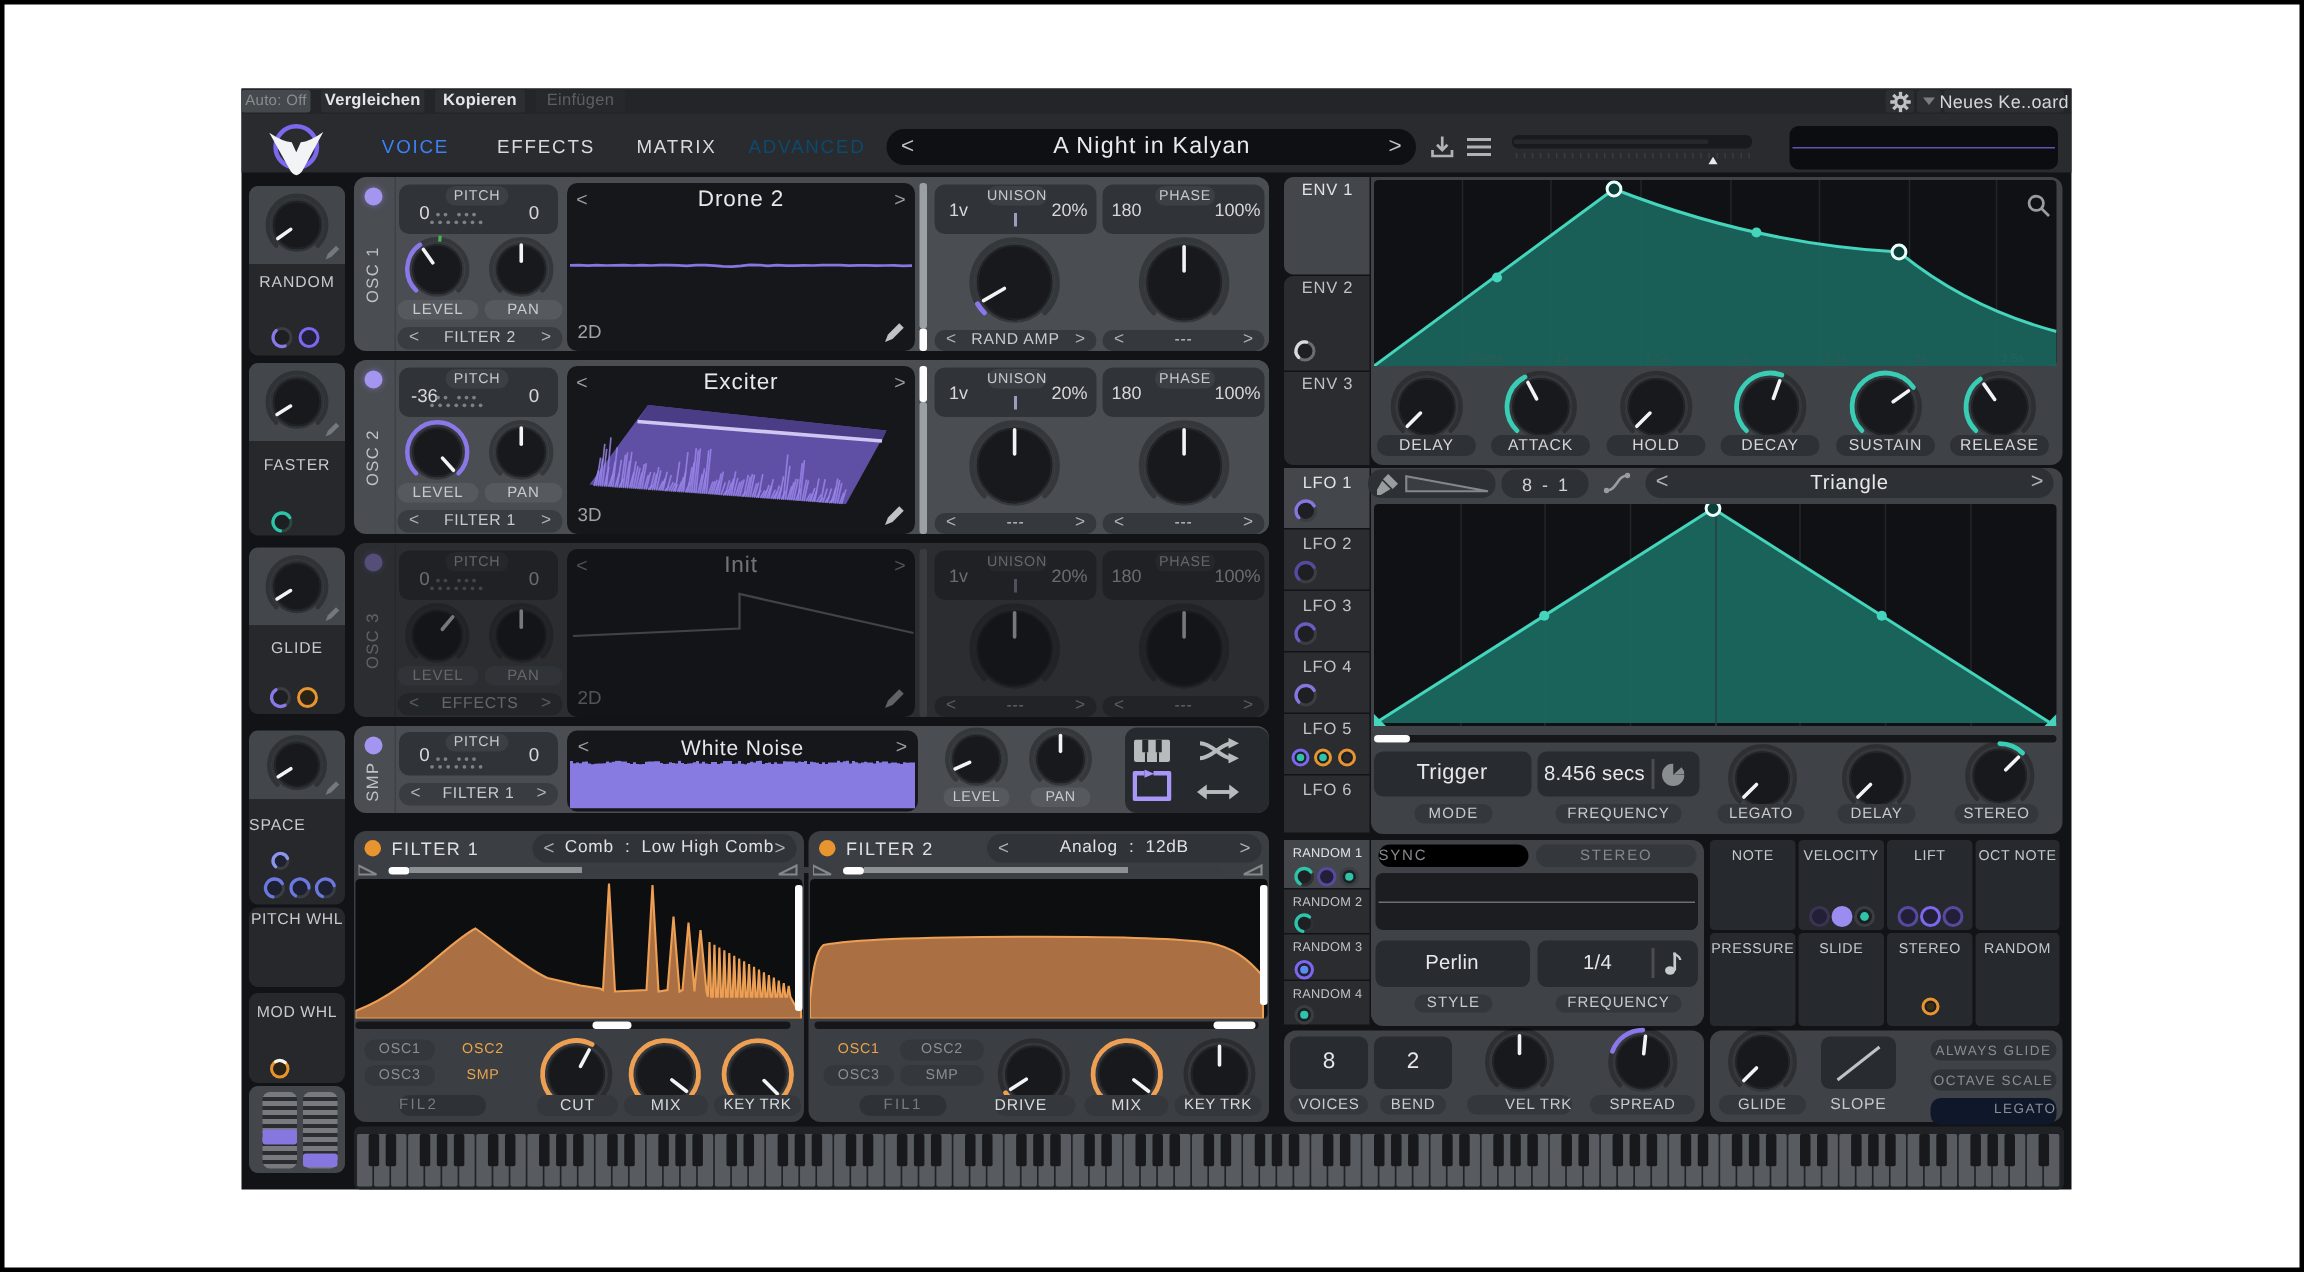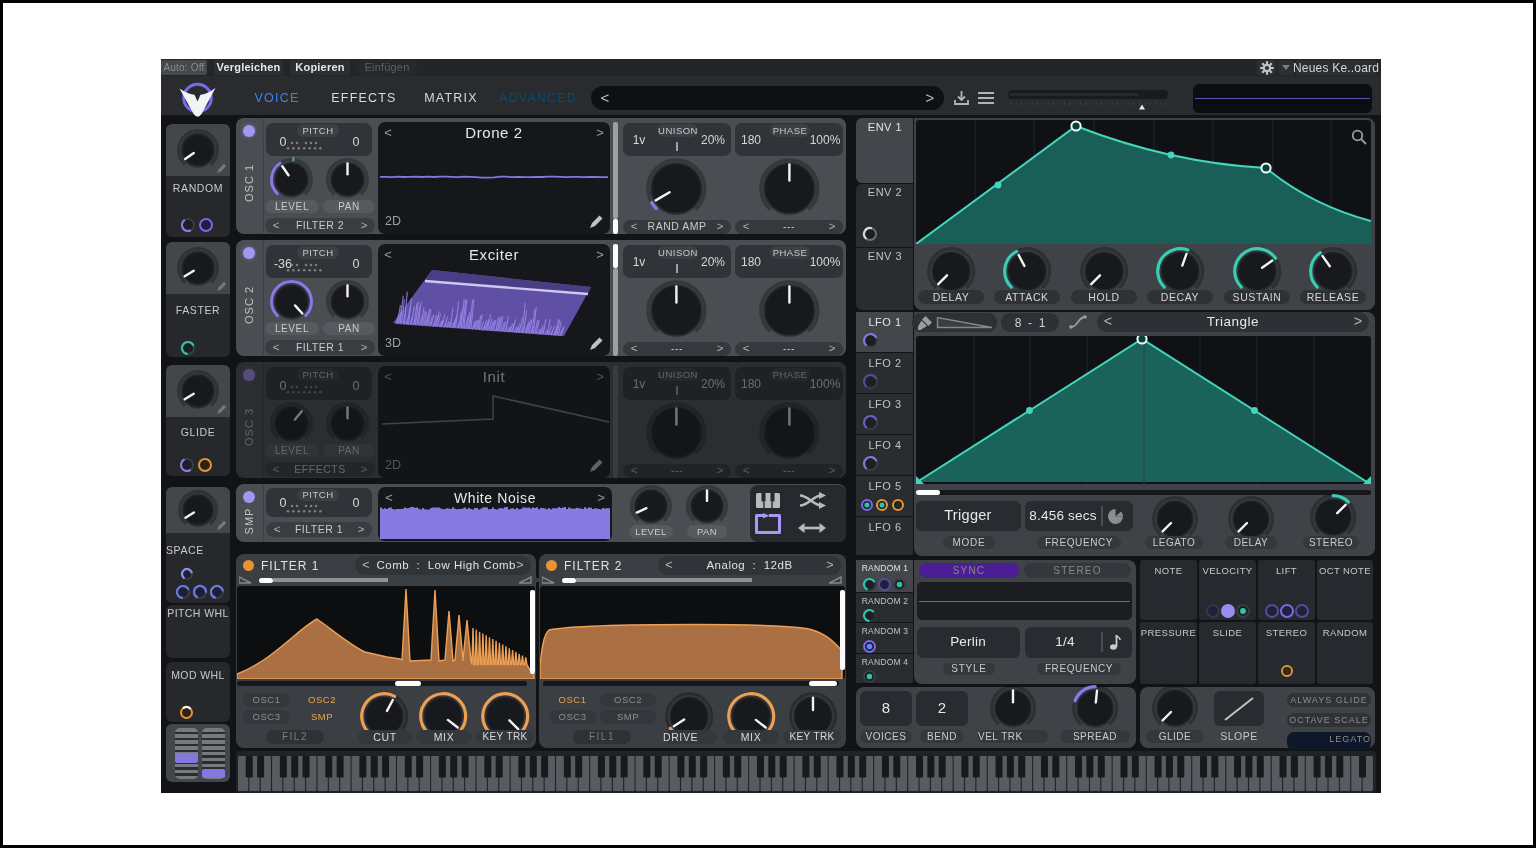--- a/index.html
+++ b/index.html
@@ -33,20 +33,21 @@
         <circle cx="22.5" cy="19" r="13.8" stroke="#7c68ee" stroke-width="3" fill="none"></circle>
         <path d="M 4.5 9.5 Q 13.5 15.5 19.5 15.8 L 22.5 22.5 L 25.5 15.8 Q 31.5 15.5 40.5 9 L 26.5 35 Q 22.6 40.5 18.7 35 Z" fill="#f2f3f5"></path>
       </svg>
 <div style="position:absolute;left:224.0px;top:85.625px;width:100px;height:18.75px;font-size:12.5px;color:#3b82f6;letter-spacing:1.2px;font-weight:400;text-align:center;line-height:18.75px;white-space:nowrap">VOICE</div>
 <div style="position:absolute;left:311.0px;top:85.625px;width:100px;height:18.75px;font-size:12.5px;color:#d8dadc;letter-spacing:1.2px;font-weight:400;text-align:center;line-height:18.75px;white-space:nowrap">EFFECTS</div>
 <div style="position:absolute;left:398.0px;top:85.625px;width:100px;height:18.75px;font-size:12.5px;color:#d8dadc;letter-spacing:1.2px;font-weight:400;text-align:center;line-height:18.75px;white-space:nowrap">MATRIX</div>
 <div style="position:absolute;left:485.0px;top:85.625px;width:100px;height:18.75px;font-size:12.5px;color:#0c4a6e;letter-spacing:1.2px;font-weight:400;text-align:center;line-height:18.75px;white-space:nowrap">ADVANCED</div>
 <div style="position:absolute;left:588px;top:83px;width:353px;height:24px;background:#0f1013;border-radius:12px"></div>
 <div style="position:absolute;left:592.0px;top:83.75px;width:20px;height:22.5px;font-size:15px;color:#c0c3c5;letter-spacing:0px;font-weight:400;text-align:center;line-height:22.5px;white-space:nowrap">&lt;</div>
 <div style="position:absolute;left:917.0px;top:83.75px;width:20px;height:22.5px;font-size:15px;color:#c0c3c5;letter-spacing:0px;font-weight:400;text-align:center;line-height:22.5px;white-space:nowrap">&gt;</div>
+<div style="position:absolute;left:615.0px;top:83.375px;width:300px;height:23.25px;font-size:15.5px;color:#e8eaec;letter-spacing:0.8px;font-weight:400;text-align:center;line-height:23.25px;white-space:nowrap">A Night in Kalyan</div>
 <svg style="position:absolute;left:950px;top:87px" width="17" height="16" viewBox="0 0 17 16">
         <g stroke="#b0b3b5" stroke-width="1.8" fill="none">
           <path d="M 2 10 L 2 14 L 15 14 L 15 10"></path>
           <line x1="8.5" y1="1" x2="8.5" y2="9"></line>
           <path d="M 5 6.5 L 8.5 10 L 12 6.5"></path>
         </g>
       </svg>
 <svg style="position:absolute;left:975px;top:88px" width="16" height="14" viewBox="0 0 16 14">
         <g stroke="#b0b3b5" stroke-width="2">
           <line x1="0" y1="2" x2="16" y2="2"></line>
@@ -768,21 +769,21 @@
 <svg style="position:absolute;left:234px;top:583px" width="298" height="93" viewBox="0 0 298 93">
         <path d="M 0 93 L 0 88 C 35 75 62 42 80 33 C 93 42 114 60 128 66 L 150 71 L 163 73 L 165 74 L 169 3 L 173 75 L 194 74 L 198 4 L 202 75 L 208 74 L 212 25 L 216 75 L 218 74 L 222 29 L 226 75 L 226 74 L 230 34 L 234 75 L 234.9 78.5 L 236.0 42.0 L 237.1 78.5 L 238.2 78.5 L 239.3 43.8 L 240.4 78.5 L 241.5 78.5 L 242.6 45.7 L 243.7 78.5 L 244.8 78.5 L 245.9 47.5 L 247.0 78.5 L 248.1 78.5 L 249.2 49.3 L 250.3 78.5 L 251.4 78.5 L 252.5 51.2 L 253.6 78.5 L 254.7 78.5 L 255.8 53.0 L 256.9 78.5 L 258.0 78.5 L 259.1 54.8 L 260.2 78.5 L 261.3 78.5 L 262.4 56.7 L 263.5 78.5 L 264.6 78.5 L 265.7 58.5 L 266.8 78.5 L 267.9 78.5 L 269.0 60.3 L 270.1 78.5 L 271.2 78.5 L 272.3 62.2 L 273.4 78.5 L 274.5 78.5 L 275.6 64.0 L 276.7 78.5 L 277.8 78.5 L 278.9 65.8 L 280.0 78.5 L 281.1 78.5 L 282.2 67.7 L 283.3 78.5 L 284.4 78.5 L 285.5 69.5 L 286.6 78.5 L 287.7 78.5 L 288.8 71.3 L 289.9 78.5 L 294 86 L 297 88 L 297 93 Z" fill="#aa7044" stroke="#eda054" stroke-width="1.4"></path>
       </svg>
 <div style="position:absolute;left:527px;top:587px;width:4.5px;height:84px;background:#fdfdfd;border-radius:2px"></div>
 <div style="position:absolute;left:234px;top:678px;width:290px;height:5px;background:#16171a;border-radius:2.5px"></div>
 <div style="position:absolute;left:392px;top:678px;width:26px;height:5px;background:#fdfdfd;border-radius:2.5px"></div>
 <div style="position:absolute;left:240px;top:690px;width:47px;height:14px;background:#34373c;border-radius:7px;font-size:9.5px;color:#8b8e91;letter-spacing:0.5px;text-align:center;line-height:14px;white-space:nowrap">OSC1</div>
 <div style="position:absolute;left:291px;top:690px;width:56px;height:14px;background:#3b3e43;border-radius:7px;font-size:9.5px;color:#e8a44a;letter-spacing:0.5px;text-align:center;line-height:14px;white-space:nowrap">OSC2</div>
 <div style="position:absolute;left:240px;top:707px;width:47px;height:14px;background:#34373c;border-radius:7px;font-size:9.5px;color:#8b8e91;letter-spacing:0.5px;text-align:center;line-height:14px;white-space:nowrap">OSC3</div>
 <div style="position:absolute;left:291px;top:707px;width:56px;height:14px;background:#3b3e43;border-radius:7px;font-size:9.5px;color:#e8a44a;letter-spacing:0.5px;text-align:center;line-height:14px;white-space:nowrap">SMP</div>
-<div style="position:absolute;left:263px;top:727px;width:58px;height:14px;background:#2e3136;border-radius:7px;font-size:10px;color:#797c7f;letter-spacing:1.5px;text-align:center;line-height:14px;white-space:nowrap">FIL2</div>
+<div style="position:absolute;left:263px;top:727px;width:58px;height:14px;background:#2e3136;border-radius:7px;font-size:10px;color:#797c7f;letter-spacing:1.5px;text-align:left;line-height:14px;white-space:nowrap">FIL2</div>
 <svg style="position:absolute;left:353.8px;top:685.8px" width="54.4" height="54.4" viewBox="0 0 54.4 54.4">
         <path d="M 11.29 43.11 A 22.50 22.50 0 1 1 43.11 43.11" stroke="rgba(0,0,0,0.28)" stroke-width="3.2" fill="none" stroke-linecap="round"></path>
         <circle cx="27.2" cy="27.2" r="20" fill="#17191c" stroke="#34373c" stroke-width="1.6"></circle>
         <circle cx="27.2" cy="27.2" r="18.5" fill="none" stroke="rgba(255,255,255,0.05)" stroke-width="1"></circle>
         <path d="M 11.29 43.11 A 22.50 22.50 0 0 1 37.76 7.33" stroke="#eda054" stroke-width="3.2" fill="none" stroke-linecap="round"></path>
         <line x1="30.0" y1="21.9" x2="35.8" y2="11.0" stroke="#f2f3f4" stroke-width="2.4" stroke-linecap="round"></line>
       </svg>
 <svg style="position:absolute;left:412.8px;top:685.8px" width="54.4" height="54.4" viewBox="0 0 54.4 54.4">
         <path d="M 11.29 43.11 A 22.50 22.50 0 1 1 43.11 43.11" stroke="rgba(0,0,0,0.28)" stroke-width="3.2" fill="none" stroke-linecap="round"></path>
         <circle cx="27.2" cy="27.2" r="20" fill="#17191c" stroke="#34373c" stroke-width="1.6"></circle>
@@ -1079,21 +1080,21 @@
         <path d="M 8.54 14.92 A 5.50 5.50 0 1 1 13.04 5.29" stroke="#2ec4a9" stroke-width="2.2" fill="none" stroke-linecap="round"></path>
       </svg>
 <svg style="position:absolute;left:856.5px;top:633.5px" width="19.0" height="19.0" viewBox="0 0 19.0 19.0">
         <circle cx="9.5" cy="9.5" r="5.5" fill="#241f38" stroke="#7b68ee" stroke-width="2"></circle>
         <circle cx="9.5" cy="9.5" r="2.73" fill="#5b8dee"></circle>
       </svg>
 <svg style="position:absolute;left:856.5px;top:663.5px" width="19.0" height="19.0" viewBox="0 0 19.0 19.0">
         <circle cx="9.5" cy="9.5" r="5.5" fill="#1d1f22" stroke="#3a3d41" stroke-width="2"></circle>
         <circle cx="9.5" cy="9.5" r="2.73" fill="#2ec4a9"></circle>
       </svg>
-<div style="position:absolute;left:916px;top:560px;width:100px;height:15px;background:#4c1d95;border-radius:7.5px;font-size:10px;color:#86898c;letter-spacing:1.2px;text-align:center;line-height:15px;white-space:nowrap">SYNC</div>
+<div style="position:absolute;left:916px;top:560px;width:100px;height:15px;background:#000000;border-radius:7.5px;font-size:10px;color:#86898c;letter-spacing:1.2px;line-height:15px;white-space:nowrap">SYNC</div>
 <div style="position:absolute;left:1021px;top:560px;width:107px;height:15px;background:#34373b;border-radius:7.5px;font-size:10px;color:#86898c;letter-spacing:1.2px;text-align:center;line-height:15px;white-space:nowrap">STEREO</div>
 <div style="position:absolute;left:914px;top:579px;width:215px;height:38px;background:#1b1d20;border-radius:5px"></div>
 <div style="position:absolute;left:916px;top:598px;width:211px;height:1.3px;background:#6a6e72"></div>
 <div style="position:absolute;left:914px;top:624px;width:103px;height:31px;background:#282b2f;border-radius:6px"></div>
 <div style="position:absolute;left:913.5px;top:628.875px;width:103px;height:20.25px;font-size:13.5px;color:#e6e8ea;letter-spacing:0.2px;font-weight:400;text-align:center;line-height:20.25px;white-space:nowrap">Perlin</div>
 <div style="position:absolute;left:940px;top:660px;width:52px;height:12px;background:#34373b;border-radius:6px;font-size:10px;color:#c8cbcd;letter-spacing:0.8px;text-align:center;line-height:12px;white-space:nowrap">STYLE</div>
 <div style="position:absolute;left:1022px;top:624px;width:107px;height:31px;background:#282b2f;border-radius:6px"></div>
 <div style="position:absolute;left:1032.0px;top:628.875px;width:60px;height:20.25px;font-size:13.5px;color:#e6e8ea;letter-spacing:0.2px;font-weight:400;text-align:center;line-height:20.25px;white-space:nowrap">1/4</div>
 <div style="position:absolute;left:1098px;top:629px;width:1.5px;height:20px;background:#4a4d51"></div>
 <svg style="position:absolute;left:1107px;top:631px" width="12" height="16" viewBox="0 0 12 16">
@@ -1147,21 +1148,21 @@
 <div style="position:absolute;left:857px;top:727px;width:52px;height:13px;background:#34373b;border-radius:6.5px;font-size:10px;color:#c8cbcd;letter-spacing:0.5px;text-align:center;line-height:13px;white-space:nowrap">VOICES</div>
 <div style="position:absolute;left:913px;top:688px;width:52px;height:35px;background:#282b2f;border-radius:6px"></div>
 <div style="position:absolute;left:913.0px;top:693.75px;width:52px;height:22.5px;font-size:15px;color:#e6e8ea;letter-spacing:0px;font-weight:400;text-align:center;line-height:22.5px;white-space:nowrap">2</div>
 <div style="position:absolute;left:917px;top:727px;width:44px;height:13px;background:#34373b;border-radius:6.5px;font-size:10px;color:#c8cbcd;letter-spacing:0.5px;text-align:center;line-height:13px;white-space:nowrap">BEND</div>
 <svg style="position:absolute;left:984.0px;top:679.0px" width="52.0" height="52.0" viewBox="0 0 52.0 52.0">
         <path d="M 10.80 41.20 A 21.50 21.50 0 1 1 41.20 41.20" stroke="rgba(0,0,0,0.28)" stroke-width="3.0" fill="none" stroke-linecap="round"></path>
         <circle cx="26.0" cy="26.0" r="19" fill="#17191c" stroke="#34373c" stroke-width="1.6"></circle>
         <circle cx="26.0" cy="26.0" r="17.5" fill="none" stroke="rgba(255,255,255,0.05)" stroke-width="1"></circle>
         <line x1="26.0" y1="20.3" x2="26.0" y2="8.5" stroke="#f2f3f4" stroke-width="2.4" stroke-linecap="round"></line>
       </svg>
-<div style="position:absolute;left:975px;top:727px;width:70px;height:13px;background:#34373b;border-radius:6.5px;font-size:10px;color:#c8cbcd;letter-spacing:0.5px;text-align:left;line-height:13px;white-space:nowrap">VEL TRK</div>
+<div style="position:absolute;left:975px;top:727px;width:70px;height:13px;background:#34373b;border-radius:6.5px;font-size:10px;color:#c8cbcd;letter-spacing:0.5px;text-align:right;line-height:13px;white-space:nowrap">VEL TRK</div>
 <svg style="position:absolute;left:1065.8px;top:678.8px" width="52.4" height="52.4" viewBox="0 0 52.4 52.4">
         <path d="M 11.00 41.40 A 21.50 21.50 0 1 1 41.40 41.40" stroke="rgba(0,0,0,0.28)" stroke-width="3.2" fill="none" stroke-linecap="round"></path>
         <circle cx="26.2" cy="26.2" r="19" fill="#17191c" stroke="#34373c" stroke-width="1.6"></circle>
         <circle cx="26.2" cy="26.2" r="17.5" fill="none" stroke="rgba(255,255,255,0.05)" stroke-width="1"></circle>
         <path d="M 6.00 18.85 A 21.50 21.50 0 0 1 26.20 4.70" stroke="#8b78e8" stroke-width="3.2" fill="none" stroke-linecap="round"></path>
         <line x1="26.8" y1="20.5" x2="28.0" y2="8.8" stroke="#f2f3f4" stroke-width="2.4" stroke-linecap="round"></line>
       </svg>
 <div style="position:absolute;left:1057px;top:727px;width:70px;height:13px;background:#34373b;border-radius:6.5px;font-size:10px;color:#c8cbcd;letter-spacing:0.5px;text-align:center;line-height:13px;white-space:nowrap">SPREAD</div>
 <div style="position:absolute;left:1137px;top:684px;width:235px;height:61px;background:#3f4246;border-radius:8px"></div>
 <svg style="position:absolute;left:1146.0px;top:679.0px" width="52.0" height="52.0" viewBox="0 0 52.0 52.0">

